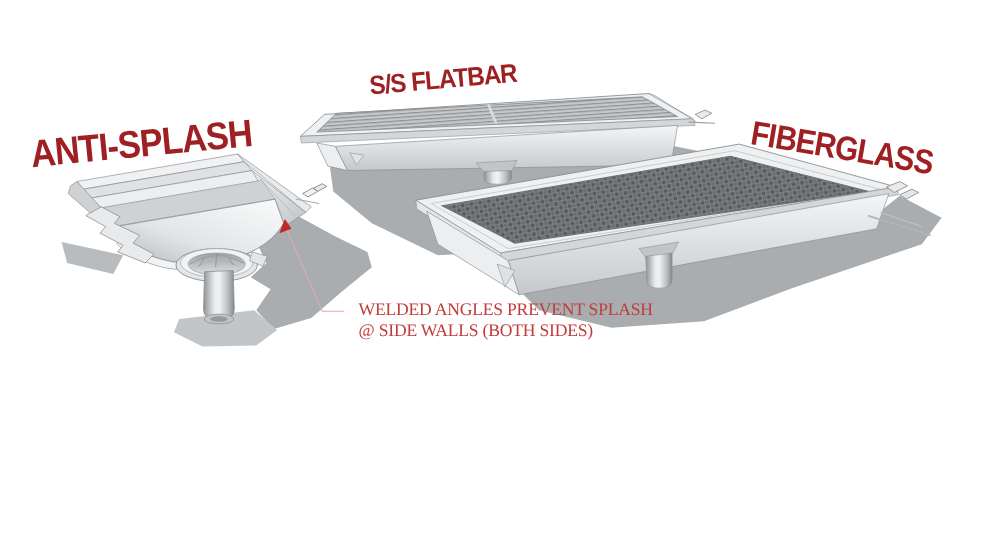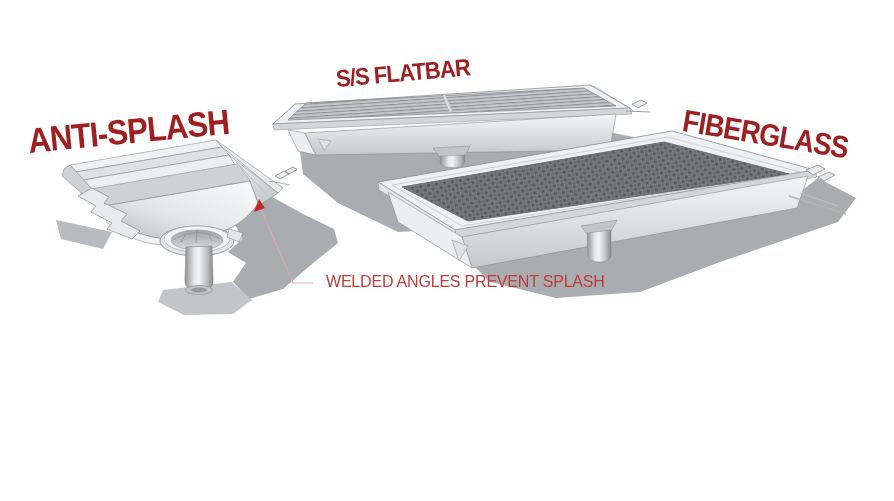--- a/index.html
+++ b/index.html
@@ -12,21 +12,21 @@
     position:absolute;font-weight:bold;color:var(--label-red,#9f2022);
     white-space:nowrap;letter-spacing:-1px;transform-origin:0 50%;
   }
   #label-anti{left:28px;top:121px;font-size:35px;transform:rotate(-5.5deg) scaleX(.90);}
   #label-flatbar{left:336px;top:65px;font-size:24px;transform:rotate(-5deg) scaleX(.92);}
   #label-fiberglass{left:683px;top:103px;font-size:31px;transform:rotate(9.5deg) scaleX(.88);}
   .callout-text{
     position:absolute;left:326px;top:272px;font-size:16px;line-height:19px;
     color:var(--callout-red,#c23b3b);letter-spacing:-0.2px;white-space:nowrap;
   }
-  .callout-text span{display:block;}
+  .callout-text span{display:block;font-family:Liberation Serif, serif;}
 </style>
 </head>
 <body>
 
 <div class="canvas">
 
 <svg width="894" height="501" viewBox="0 0 894 501">
   <defs>
     <linearGradient id="metalV" x1="0" y1="0" x2="0" y2="1">
       <stop offset="0" stop-color="#f4f5f6"></stop>
@@ -138,15 +138,16 @@
     <path d="M259,199 L254,212 L265,208 Z" style="fill:var(--arrow-red,#c02828)"></path>
   </g>
 </svg>
 
 <div class="product-label" id="label-anti">ANTI-SPLASH</div>
 <div class="product-label" id="label-flatbar">S/S FLATBAR</div>
 <div class="product-label" id="label-fiberglass">FIBERGLASS</div>
 
 <div class="callout-text">
   <span>WELDED ANGLES PREVENT SPLASH</span>
+  <span>@ SIDE WALLS (BOTH SIDES)</span>
 </div>
 
 </div>
 
 </body></html>

